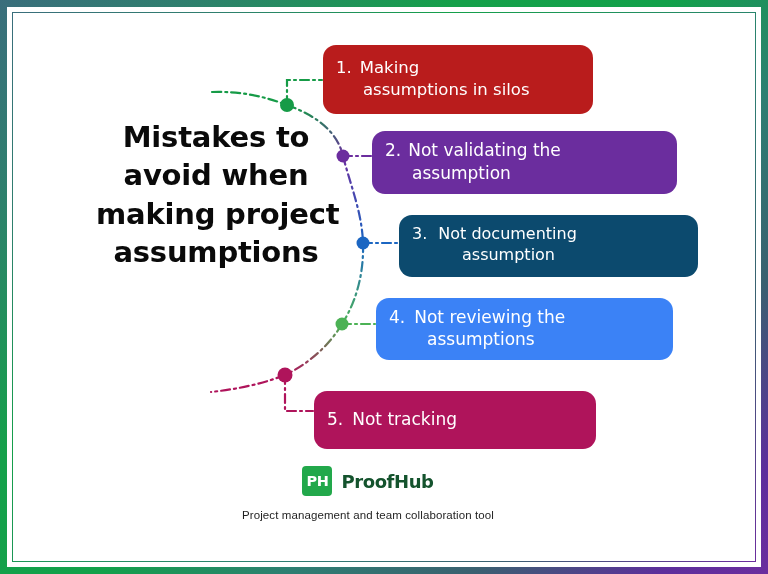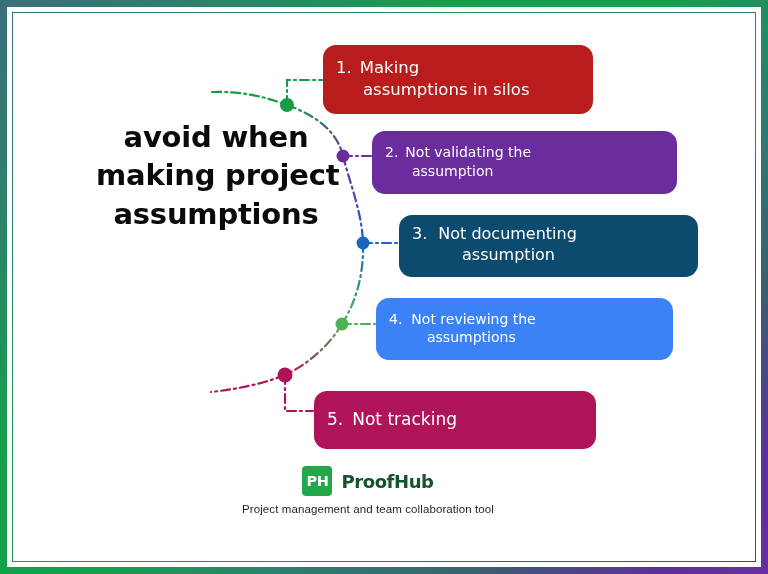--- a/index.html
+++ b/index.html
@@ -98,21 +98,21 @@
   }
 
   
   .box {
     position: absolute;
     box-sizing: border-box;
     border-radius: 13px;
     color: #ffffff;
     font-family: "DejaVu Sans", sans-serif;
     font-weight: 400;
-    font-size: 14px;
+    font-size: 17px;
     line-height: 1.30;
     display: flex;
     align-items: center;
     padding: 9px 13px 11px 13px;
   }
   .box .body { display: block; width: 100%; }
   .box .num {
     display: inline-block;
     margin-right: 7px;
   }
@@ -167,39 +167,40 @@
     letter-spacing: -0.5px;
   }
   .logo-word {
     font-family: "DejaVu Sans", sans-serif;
     font-weight: 700;
     font-size: 18px;
     color: #14532d;
     letter-spacing: -0.4px;
   }
   .tagline {
-    margin-top: 7px;
+    margin-top: 13px;
     font-family: "Liberation Sans", sans-serif;
     font-size: 11.5px;
     color: #1f1f1f;
     letter-spacing: 0.1px;
   }
 </style>
 </head>
 <body>
 
 <div id="canvas">
 
   <div class="frame-outer"></div>
   <div class="frame-inner-gap"></div>
   <div class="frame-inner-line"></div>
 
   <div class="stage"></div>
 
   <div class="heading">
+    <span class="hl">Mistakes to</span>
     <span class="hl">avoid when</span>
     <span class="hl">making project</span>
     <span class="hl">assumptions</span>
   </div>
 
   <svg class="wires" viewBox="0 0 768 574">
     <defs>
       <linearGradient id="arcGradTop" x1="0" y1="0" x2="0" y2="1">
         <stop offset="0%" stop-color="#169B47"></stop>
         <stop offset="100%" stop-color="#6B2D9E"></stop>

